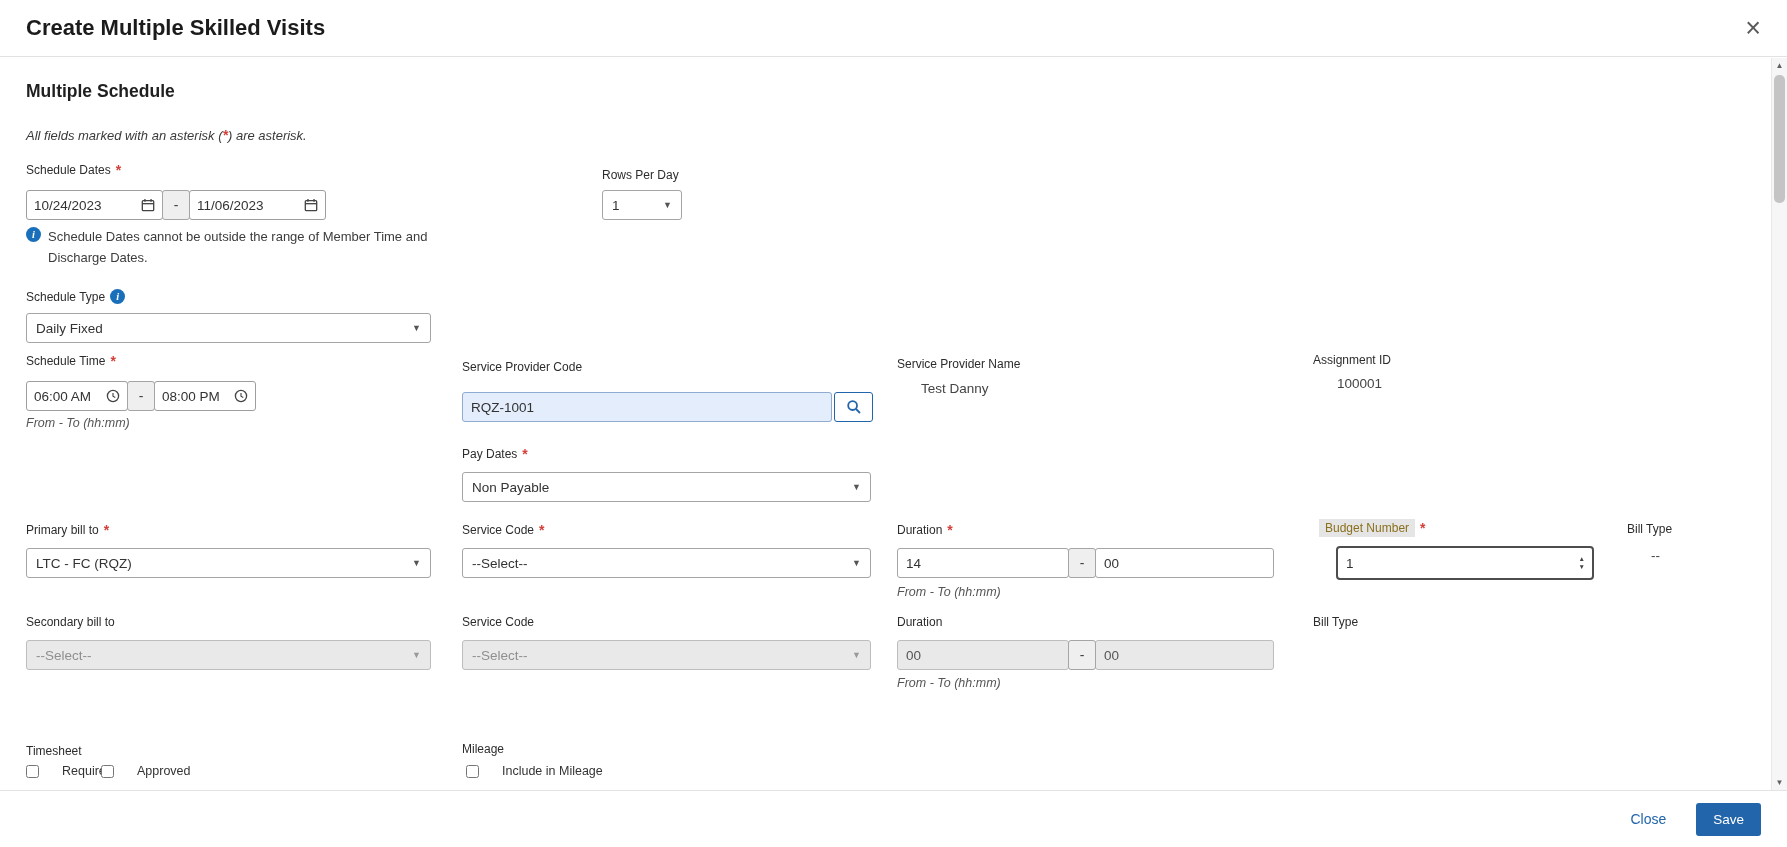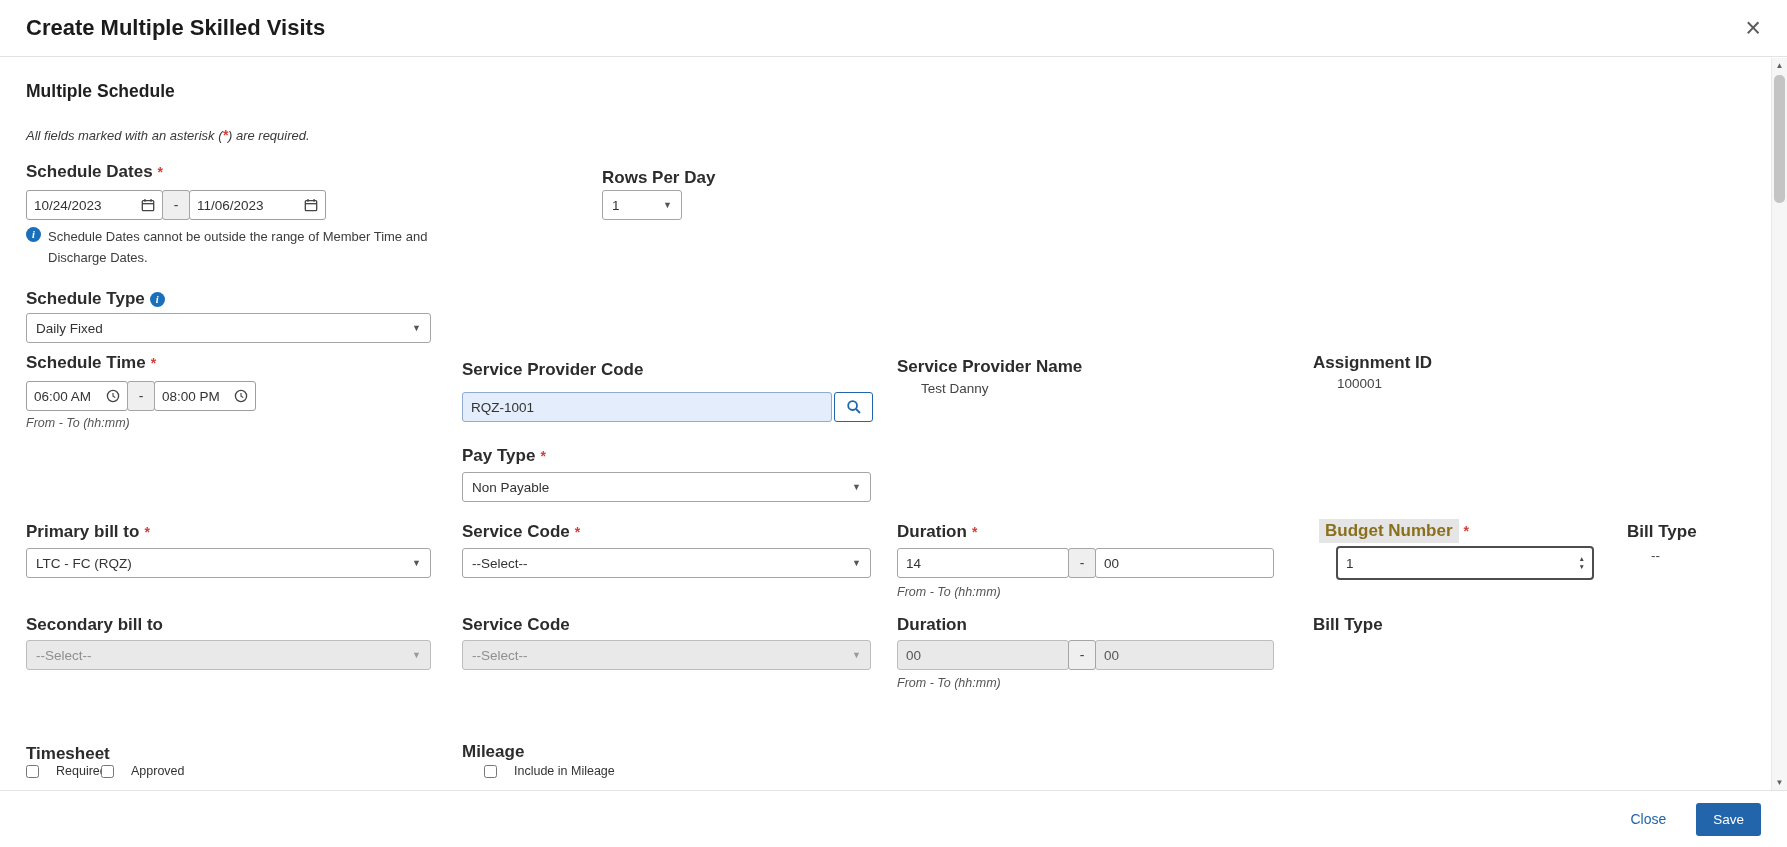--- a/index.html
+++ b/index.html
@@ -18,21 +18,21 @@
     position:absolute; left:0; top:0; right:0; height:57px;
     display:flex; align-items:center; justify-content:space-between;
     padding:0 26px; border-bottom:1px solid #e2e2e2; background:#fff;
   }
   .modal-title { font-size:22px; font-weight:700; color:#1b1b1b; margin:0; }
   .close-x { font-size:27px; color:#5a5a5a; line-height:1; cursor:pointer; }
 
   .section-title { font-size:17.5px; font-weight:700; color:#1f1f1f; }
   .required-note { font-size:13px; font-style:italic; color:#3a3a3a; }
 
-  .label { font-size:17px; font-weight:700; color:#2c2c2c; }
+  .label { font-size:12px; font-weight:400; color:#2c2c2c; }
   .label-row { display:flex; align-items:center; gap:5px; }
   .req { color:#d43f3a; font-weight:700; font-size:14px; }
 
   .value-text { font-size:13.5px; color:#444;margin-left:24px; }
   .hint { font-size:12.5px; font-style:italic; color:#555; }
 
   .info-icon {
     display:inline-block; width:15px; height:15px; border-radius:50%;
     background:#1a6fba; color:#fff; text-align:center; line-height:15px;
     font-family:"Liberation Serif",serif; font-style:italic; font-weight:700; font-size:10.5px;
@@ -89,21 +89,21 @@
     border:2px solid #4d4d4d; border-radius:4px; background:#fff;
   }
   .spin-input {
     flex:1; border:none; outline:none; height:28px; padding:0 8px;
     font-size:13.5px; color:#333; font-family:inherit; background:transparent;
   }
   .spin-arrows { display:flex; flex-direction:column; align-items:center; gap:1px; padding-right:7px; cursor:pointer; }
   .spin-arrows span { font-size:6.5px; line-height:6.5px; color:#444; }
 
   
-  .checkbox-row { display:flex; align-items:center; gap:17px; font-size:12.5px; color:#333; cursor:pointer; }
+  .checkbox-row { display:flex; align-items:center; gap:23px; font-size:12.5px; color:#333; cursor:pointer; }
   .checkbox-row input { width:13px; height:13px; margin:0; }
 
   
   .modal-footer {
     position:absolute; left:0; right:0; top:790px; height:57px;
     display:flex; align-items:center; justify-content:flex-end; gap:30px;
     padding-right:26px; border-top:1px solid #e3e3e3; background:#fff;
   }
   .close-link { color:#2265aa; font-size:14px; cursor:pointer; }
   .save-btn {
@@ -132,21 +132,21 @@
 
 <div class="screen">
 
   <header class="modal-header">
     <h1 class="modal-title">Create Multiple Skilled Visits</h1>
     <span class="close-x">×</span>
   </header>
 
   <div class="abs section-title" style="left:26px;top:81px">Multiple Schedule</div>
 
-  <div class="abs required-note" style="left:26px;top:127px"><span>All fields marked with an asterisk (</span><span class="req">*</span><span>) are required.</span></div>
+  <div class="abs required-note" style="left:26px;top:127px"><span>All fields marked with an asterisk (</span><span class="req">*</span><span>) are asterisk.</span></div>
 
   <div class="abs label-row" style="left:26px;top:162px">
     <span class="label">Schedule Dates</span>
     <span class="req">*</span>
   </div>
   <div class="abs range-row" style="left:26px;top:190px">
     <div class="input-box" style="width:137px">
       <span>10/24/2023</span>
       <span class="icn">
           <svg width="14" height="14" viewBox="0 0 16 16">
@@ -234,21 +234,21 @@
     </span>
   </div>
 
   <div class="abs label" style="left:897px;top:357px">Service Provider Name</div>
   <div class="abs value-text" style="left:897px;top:381px">Test Danny</div>
 
   <div class="abs label" style="left:1313px;top:353px">Assignment ID</div>
   <div class="abs value-text" style="left:1313px;top:376px">100001</div>
 
   <div class="abs label-row" style="left:462px;top:446px">
-    <span class="label">Pay Type</span>
+    <span class="label">Pay Dates</span>
     <span class="req">*</span>
   </div>
   <div class="abs select" style="left:462px;top:472px;width:409px">
     <span>Non Payable</span>
     <span class="caret">▼</span>
   </div>
 
   <div class="abs label-row" style="left:26px;top:522px">
     <span class="label">Primary bill to</span>
     <span class="req">*</span>
@@ -323,21 +323,21 @@
   <label class="abs checkbox-row" style="left:26px;top:764px">
     <input type="checkbox" style="">
     <span>Required</span>
   </label>
   <label class="abs checkbox-row" style="left:101px;top:764px">
     <input type="checkbox" style="">
     <span>Approved</span>
   </label>
 
   <div class="abs label" style="left:462px;top:742px">Mileage</div>
-  <label class="abs checkbox-row" style="left:484px;top:764px">
+  <label class="abs checkbox-row" style="left:466px;top:764px">
     <input type="checkbox" style="">
     <span>Include in Mileage</span>
   </label>
 
   <footer class="modal-footer">
     <span class="close-link">Close</span>
     <button class="save-btn">Save</button>
   </footer>
 
   <div class="scrollbar">

